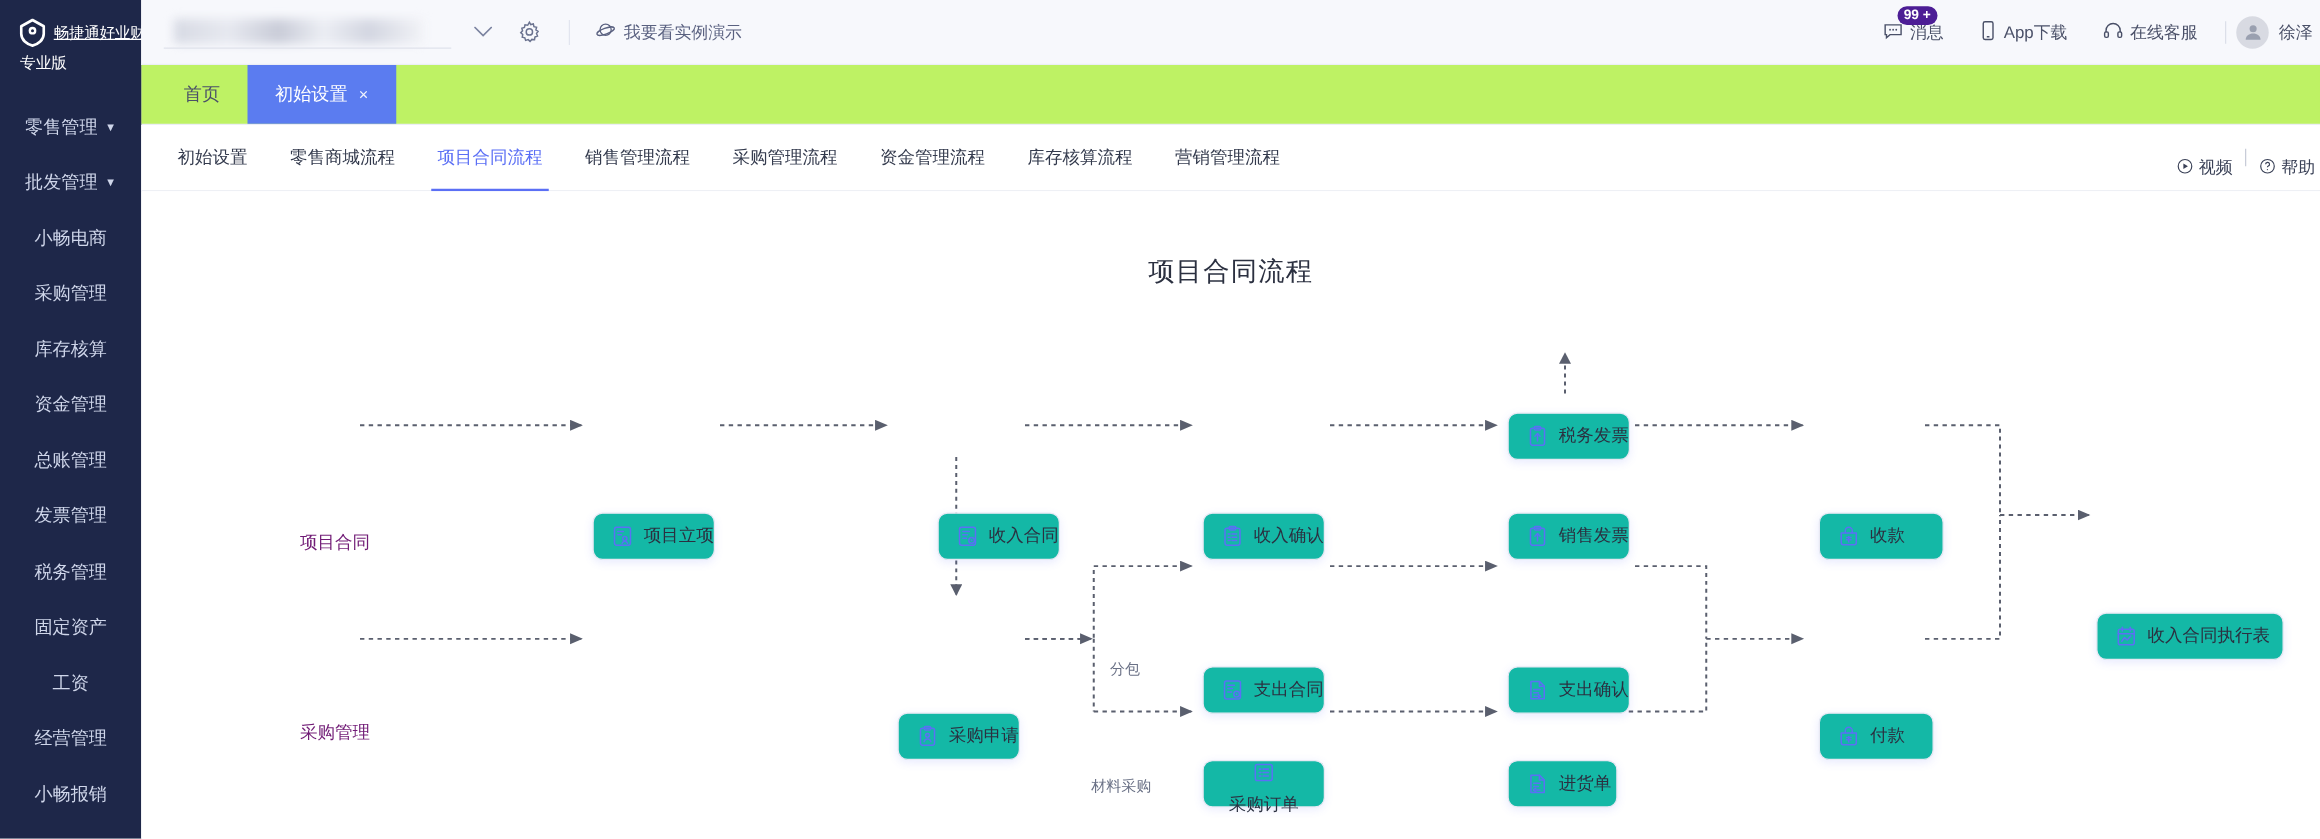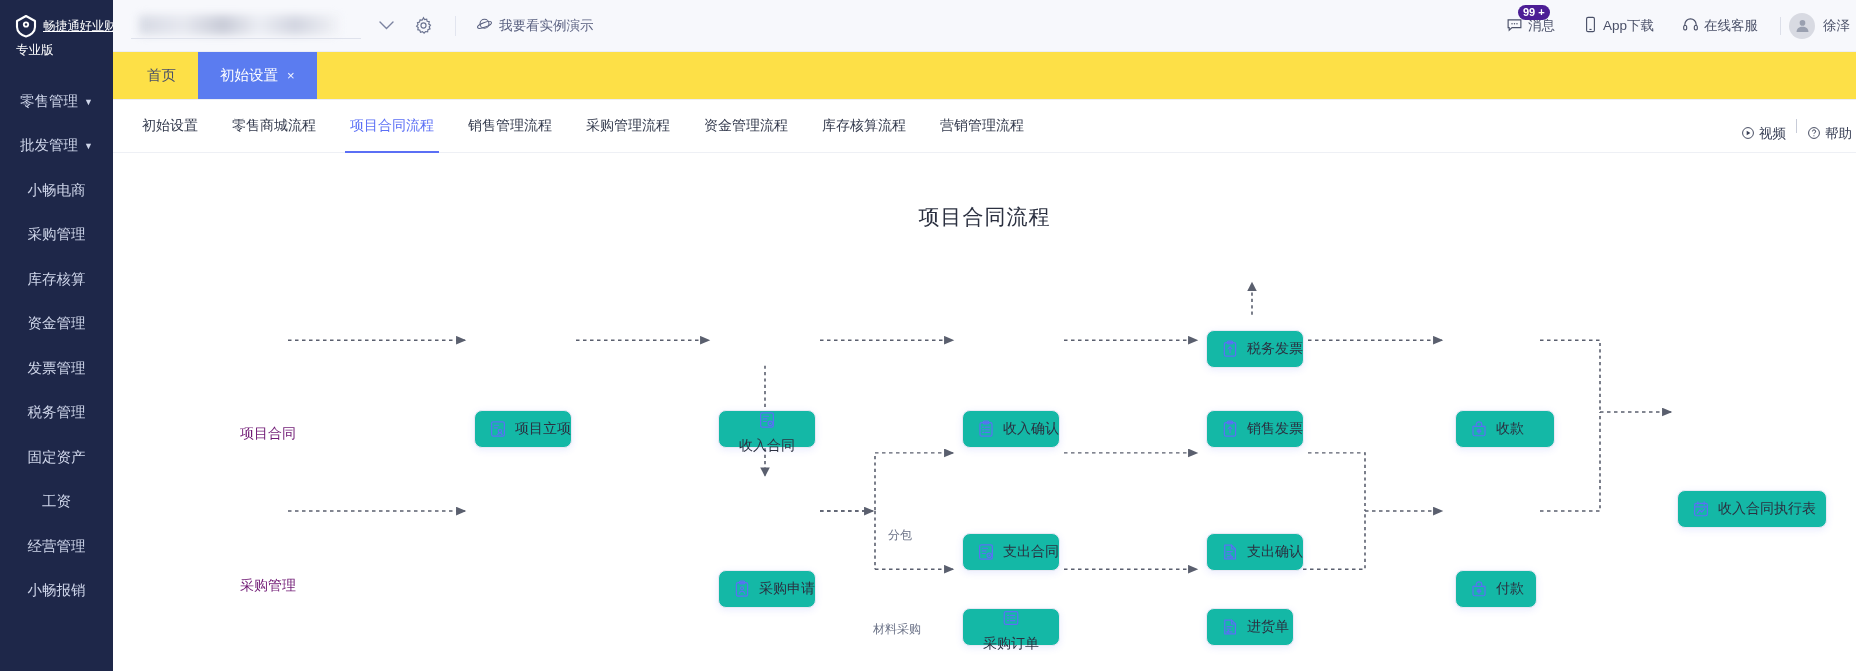--- a/index.html
+++ b/index.html
@@ -100,21 +100,21 @@
   .hdr-sep { width: 1px; height: 18px; background: #dcdfe9; margin: 0 8px; }
   .avatar {
     width: 26px; height: 26px; border-radius: 50%;
     background: #d8dae2; display: flex; align-items: center; justify-content: center;
     margin-right: 8px;
   }
   .user-name { color: #4a5068; font-size: 13.5px; }
 
   
   .page-tabs {
-    height: 48px; background: #fde047; display: flex; align-items: stretch;
+    height: 48px; background: #bef264; display: flex; align-items: stretch;
     padding-left: 12px; border-bottom: 1px solid #eceef5;
   }
   .ptab {
     display: flex; align-items: center; justify-content: center;
     padding: 0 22px; font-size: 14.5px; color: #4a5068; cursor: pointer;
   }
   .ptab.active { background: #5b7cf0; color: #fff; }
   .ptab .tab-close { margin-left: 9px; font-size: 13px; opacity: .92; }
 
   
@@ -205,20 +205,23 @@
           <span>小畅电商</span>
         </div>
         <div class="nav-item">
           <span>采购管理</span>
         </div>
         <div class="nav-item">
           <span>库存核算</span>
         </div>
         <div class="nav-item">
           <span>资金管理</span>
+        </div>
+        <div class="nav-item">
+          <span>总账管理</span>
         </div>
         <div class="nav-item">
           <span>发票管理</span>
         </div>
         <div class="nav-item">
           <span>税务管理</span>
         </div>
         <div class="nav-item">
           <span>固定资产</span>
         </div>
@@ -434,21 +437,21 @@
               <svg width="18" height="18" viewBox="0 0 24 24" fill="none" stroke="#5b6ff5" stroke-width="1.6" stroke-linejoin="round" stroke-linecap="round">
                 <rect x="3.5" y="2.5" width="17" height="19" rx="2.2"></rect>
                 <line x1="7" y1="7" x2="13" y2="7"></line>
                 <line x1="7" y1="10.5" x2="11" y2="10.5"></line>
                 <circle cx="14.5" cy="14.5" r="2.2"></circle>
                 <path d="M11.6 19.6c.5-1.6 1.6-2.4 2.9-2.4s2.4.8 2.9 2.4"></path>
               </svg>
             </span>
             <span>项目立项</span>
           </div>
-          <div class="node" style="left: 605px; top: 257px; width: 98px; flex-direction: column;">
+          <div class="node" style="left: 637px; top: 257px; width: 98px;">
             <span class="nicon">
               <svg width="18" height="18" viewBox="0 0 24 24" fill="none" stroke="#5b6ff5" stroke-width="1.6" stroke-linejoin="round" stroke-linecap="round">
                 <rect x="3.5" y="2.5" width="17" height="19" rx="2.2"></rect>
                 <line x1="7" y1="7" x2="14" y2="7"></line>
                 <line x1="7" y1="10.5" x2="12" y2="10.5"></line>
                 <line x1="7" y1="14" x2="11" y2="14"></line>
                 <circle cx="16.4" cy="16.4" r="3"></circle>
                 <circle cx="16.4" cy="16.4" r="1" fill="#5b6ff5" stroke="none"></circle>
               </svg>
             </span>
@@ -560,21 +563,21 @@
                 <path d="M5 2.8h9l5.2 5.2v13.2H5z"></path>
                 <path d="M14 2.8v5.2h5.2"></path>
                 <line x1="8" y1="11.5" x2="15" y2="11.5"></line>
                 <line x1="8" y1="14.8" x2="13" y2="14.8"></line>
                 <line x1="14.6" y1="18.6" x2="8" y2="18.6"></line>
                 <path d="M10.2 16.6 L7.8 18.6 L10.2 20.6"></path>
               </svg>
             </span>
             <span>进货单</span>
           </div>
-          <div class="node" style="left: 1342px; top: 417px; width: 82px;">
+          <div class="node" style="left: 1342px; top: 417px; width: 92px;">
             <span class="nicon">
               <svg width="18" height="18" viewBox="0 0 24 24" fill="none" stroke="#5b6ff5" stroke-width="1.6" stroke-linejoin="round" stroke-linecap="round">
                 <path d="M4 8.6h16v10.4a2 2 0 0 1-2 2H6a2 2 0 0 1-2-2z"></path>
                 <path d="M8.3 8.6V6.2a3.7 3.7 0 0 1 7.4 0v2.4"></path>
                 <line x1="12" y1="12.2" x2="12" y2="18"></line>
                 <line x1="9.6" y1="13.4" x2="14.4" y2="13.4"></line>
                 <line x1="9.6" y1="15.6" x2="14.4" y2="15.6"></line>
               </svg>
             </span>
             <span>付款</span>

